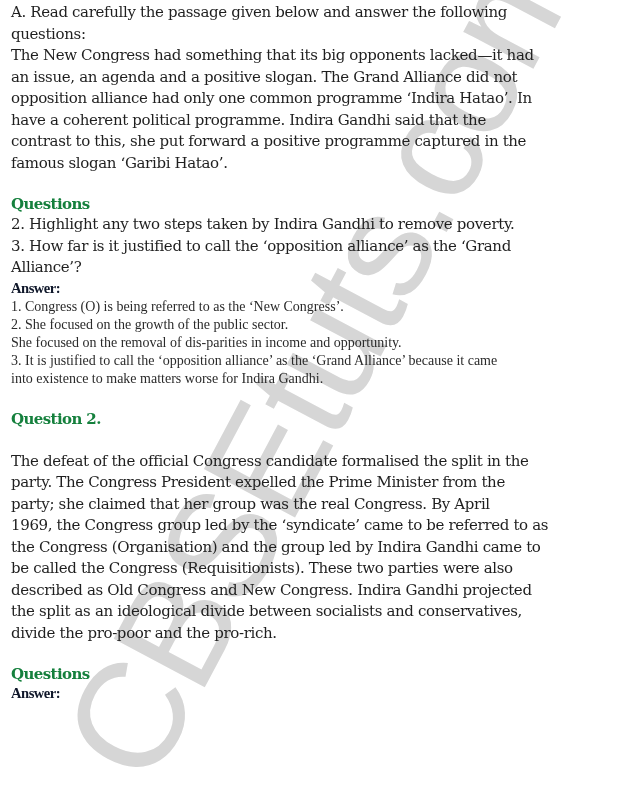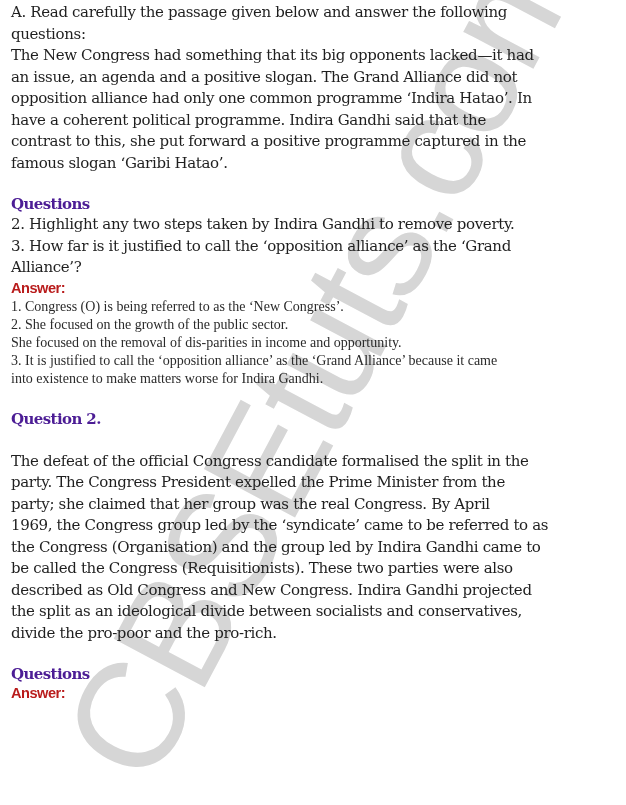--- a/index.html
+++ b/index.html
@@ -1,22 +1,22 @@
 <!DOCTYPE html>
 <html><head>
 <meta charset="utf-8">
 <style>
   html, body { margin: 0; padding: 0; background: #ffffff; }
   body { width: 626px; height: 805px; overflow: hidden; position: relative; }
   .page { position: absolute; left: 11px; top: 2px; width: 612px; color: #1f1f1f; }
   .bold { font-family: "DejaVu Serif", serif; font-weight: normal; font-size: 15px; line-height: 21.5px; letter-spacing: -0.35px; }
   .reg { font-family: "Liberation Serif", serif; font-size: 14px; line-height: 18.2px; color: #2a2a2a; }
   .line { display: block; white-space: nowrap; }
-  .red { color: #4c1d95; font-family: "DejaVu Serif", serif; font-weight: bold; font-size: 15px; line-height: 20px; letter-spacing: -0.6px; }
-  .green { color: #b91c1c; font-family: Liberation Sans, sans-serif; font-weight: bold; font-size: 14.6px; line-height: 19px; letter-spacing: -0.5px; }
+  .red { color: #15803d; font-family: "DejaVu Serif", serif; font-weight: bold; font-size: 15px; line-height: 20px; letter-spacing: -0.6px; }
+  .green { color: #0f172a; font-family: Liberation Serif, serif; font-weight: bold; font-size: 14.6px; line-height: 19px; letter-spacing: -0.5px; }
   .gap { height: 21px; }
   .watermark { position: absolute; left: 0; top: 0; width: 626px; height: 805px; pointer-events: none; z-index: 0; }
   .page { z-index: 1; }
 </style>
 </head>
 <body>
 
 <svg class="watermark" viewBox="0 0 626 805" xmlns="http://www.w3.org/2000/svg">
   <text x="0" y="0" font-family="Liberation Sans, sans-serif" font-size="150" fill="#d6d6d6" transform="translate(150,790) rotate(-62)" letter-spacing="-4">CBSEtuts.com</text>
 </svg>

